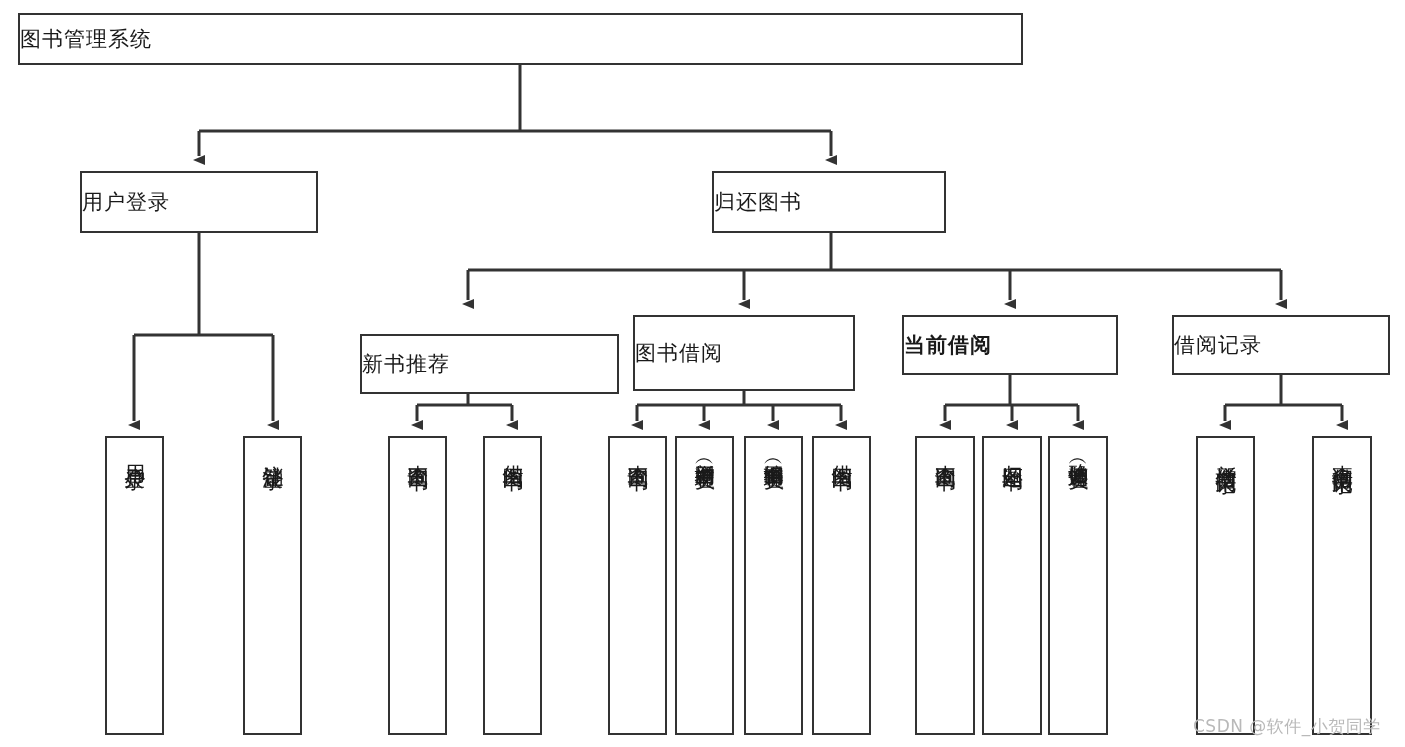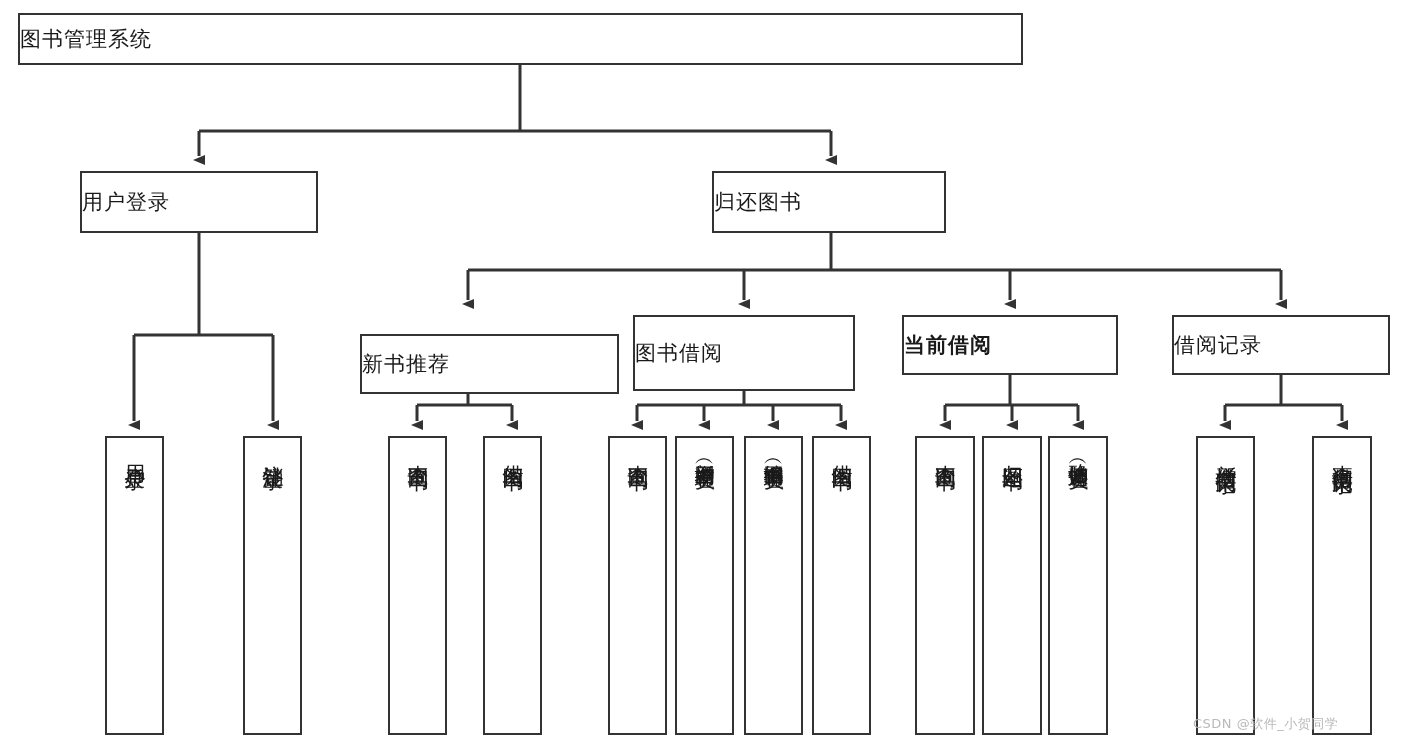--- a/index.html
+++ b/index.html
@@ -61,21 +61,21 @@
     letter-spacing: 2px;
     max-height: 100%;
   }
   .node.vert.tall .label {
     font-size: 20px;
     letter-spacing: 1px;
   }
   .watermark {
     position: absolute;
     color: #b9b9b9;
-    font-size: 13px;
+    font-size: 17px;
     white-space: nowrap;
     letter-spacing: 0.5px;
   }
 </style>
 </head>
 <body>
 
 <div id="canvas">
 
   <svg id="wires" viewBox="0 0 1405 747" xmlns="http://www.w3.org/2000/svg">

